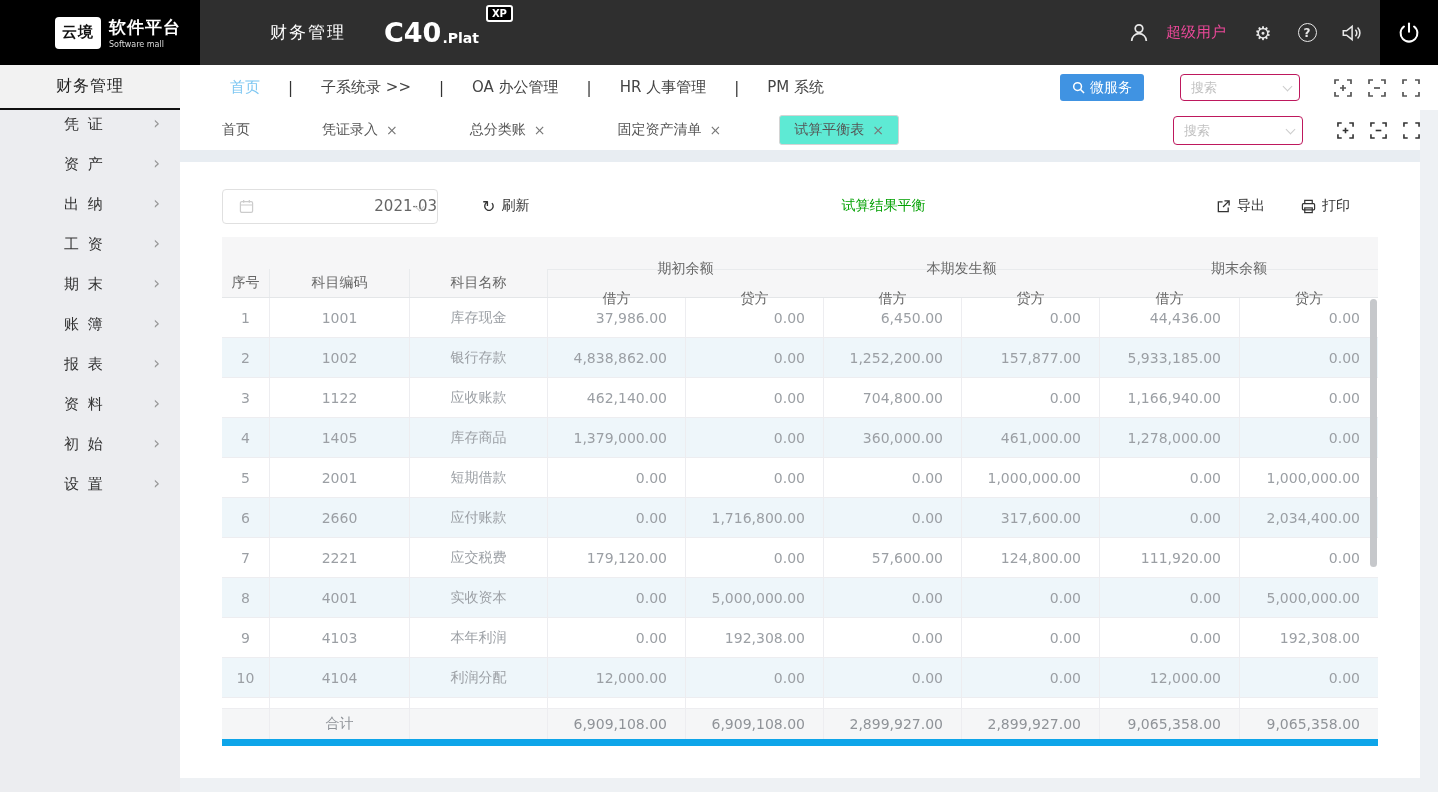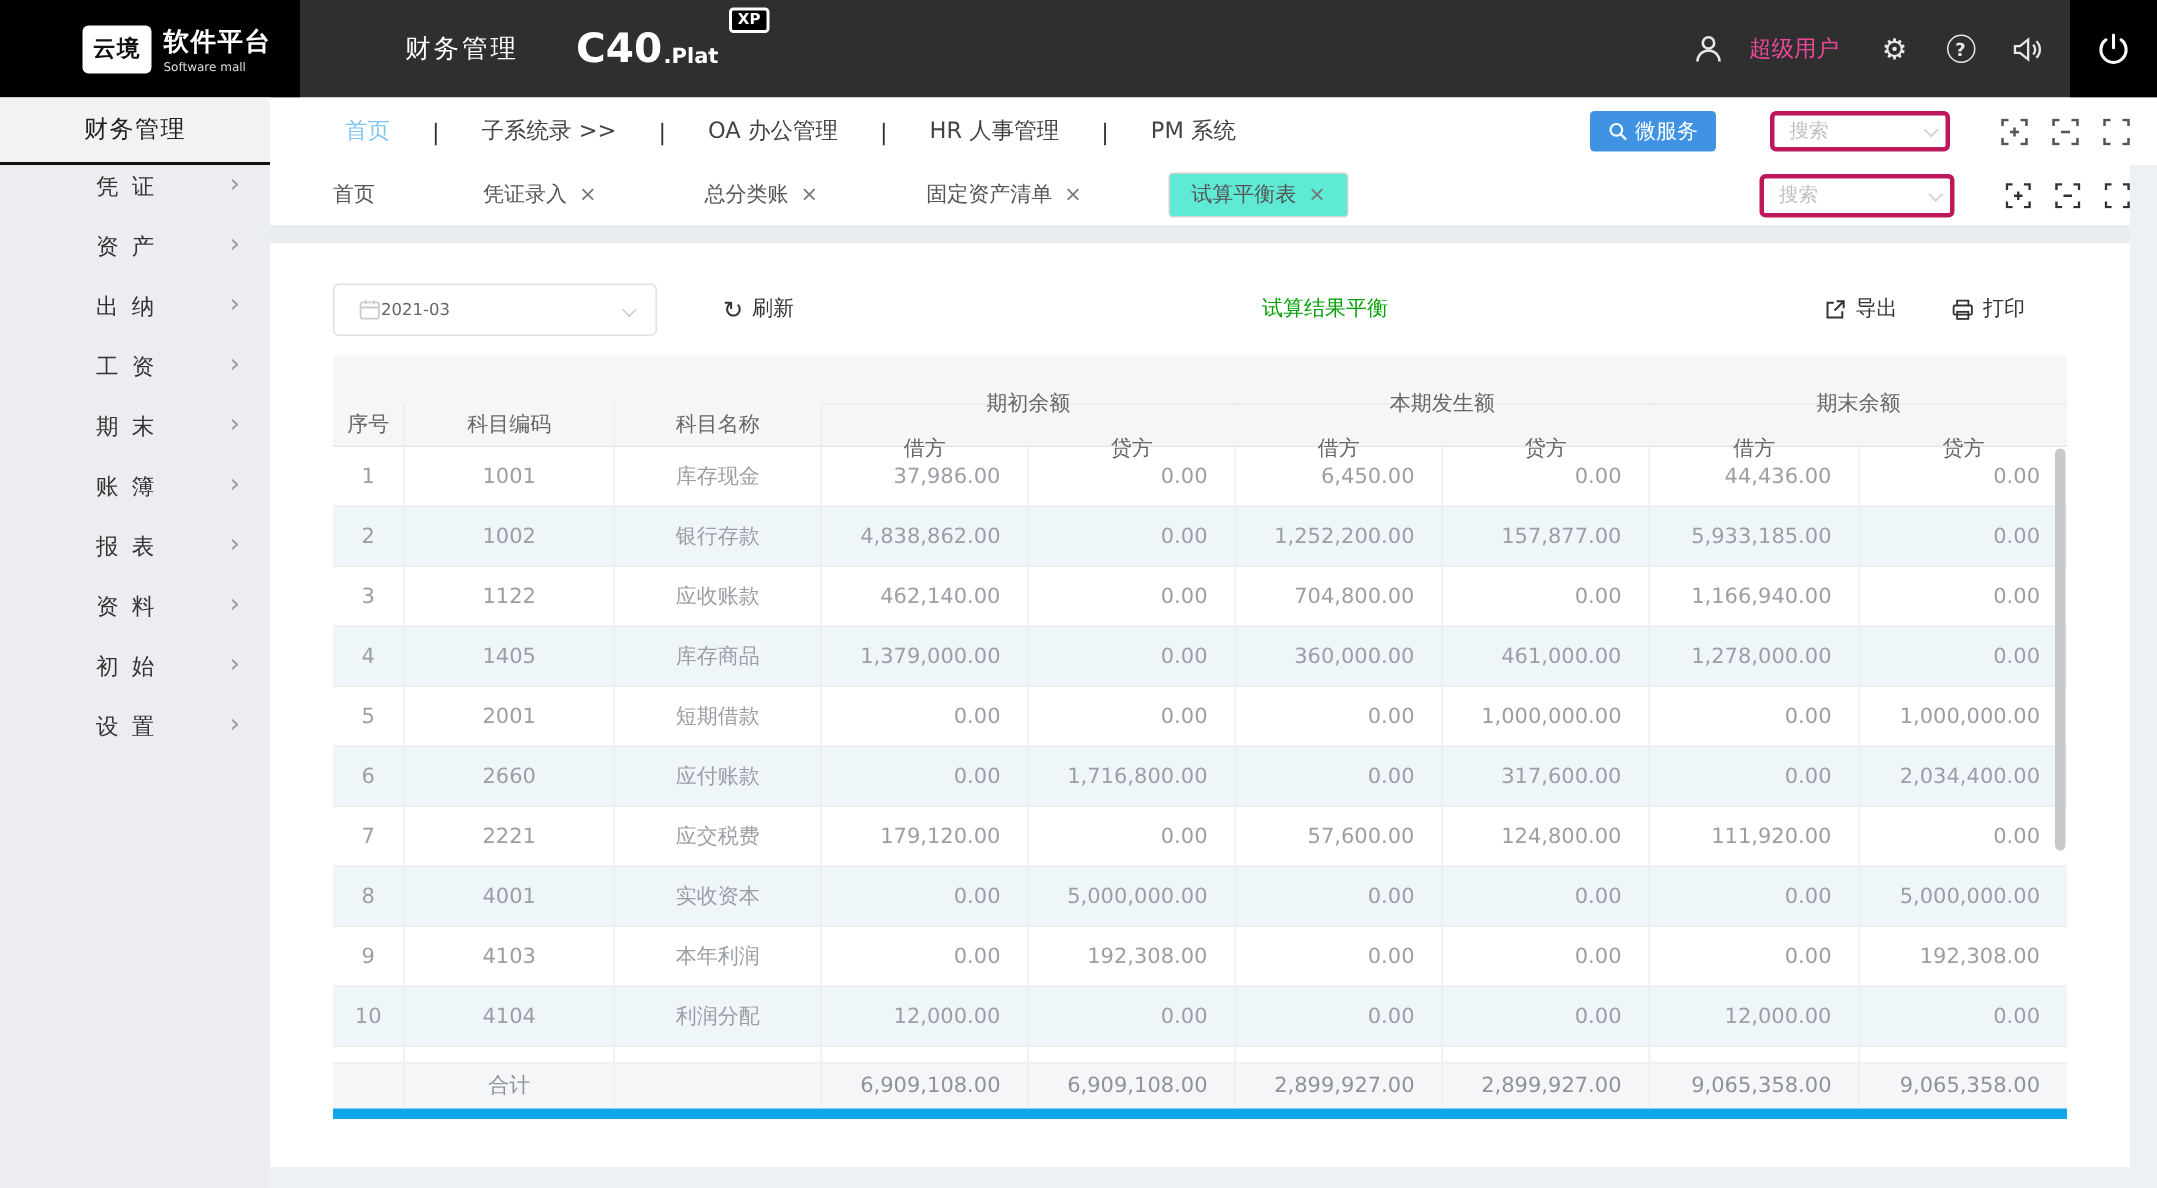--- a/index.html
+++ b/index.html
@@ -28,21 +28,21 @@
 
   
   .navrow { position:absolute; left:0; top:65px; width:1438px; height:45px; background:#fff; display:flex; align-items:center; }
   .module-title { width:180px; height:45px; background:#f2f2f2; border-bottom:2px solid #111; display:flex; align-items:center; justify-content:center; font-size:16px; color:#222; letter-spacing:1px; flex:0 0 auto; cursor:pointer; }
   .nav-items { display:flex; align-items:center; margin-left:22px; }
   .nav-item { font-size:15px; color:#444; padding:0 28px; cursor:pointer; white-space:nowrap; }
   .nav-item.active { color:#7ec7f2; }
   .nav-sep { color:#333; font-size:15px; }
   .btn-micro { margin-left:auto; background:#4093e2; color:#fff; border:none; border-radius:3px; height:27px; padding:0 12px; font-size:14px; display:flex; align-items:center; gap:5px; cursor:pointer; }
   .search-box { position:relative; margin-left:36px; width:120px; height:27px; }
-  .search-box input { width:100%; height:100%; border:3px solid #be185d; border-radius:4px; padding:0 24px 0 10px; font-size:13px; color:#c2410c; outline:none; font-family:inherit; }
+  .search-box input { width:100%; height:100%; border:1px solid #be185d; border-radius:4px; padding:0 24px 0 10px; font-size:13px; color:#c2410c; outline:none; font-family:inherit; }
   .search-box input::placeholder { color:#bfbfbf; }
   .chevron { position:absolute; right:9px; top:9px; width:7px; height:7px; border-right:1.5px solid #ccc; border-bottom:1.5px solid #ccc; transform:rotate(45deg); pointer-events:none; }
   .zoom-icons { display:flex; align-items:center; gap:16px; margin:0 18px 0 34px; }
   .zoom-icons svg { cursor:pointer; }
 
   
   .tabrow { position:absolute; left:180px; top:110px; width:1258px; height:40px; background:#fff; display:flex; align-items:center; }
   .tab-items { display:flex; align-items:center; margin-left:28px; }
   .tab { font-size:14px; color:#555; margin-right:44px; padding:5px 14px; display:flex; align-items:center; gap:8px; cursor:pointer; white-space:nowrap; }
   .tab .x { color:#777; font-size:14px; cursor:pointer; }
@@ -55,21 +55,21 @@
   .sidebar { position:absolute; left:0; top:110px; width:180px; height:682px; background:#ecedf0; padding-top:5px; }
   .side-item { height:40px; display:flex; padding:0 20px 0 64px; cursor:pointer; position:relative; }
   .side-label { font-size:15px; color:#333; letter-spacing:2px; white-space:pre; }
   .side-chevron { position:absolute; right:20px; color:#999; font-size:17px; line-height:1; }
 
   
   .content { position:absolute; left:180px; top:162px; width:1258px; height:630px; background:#fff; }
   .toolbar { display:flex; align-items:center; margin-top:26px; height:36px; padding:0 88px 0 42px; }
   .period-select { position:relative; width:216px; height:35px; border:1px solid #e0e0e0; border-radius:4px; display:flex; align-items:center; cursor:pointer; }
   .period-select .cal { margin-left:16px; }
-  .period-value { flex:1; text-align:left; font-size:11px; color:#666; }
+  .period-value { flex:1; text-align:right; font-size:15px; color:#666; }
   .period-select .chevron { top:13px; right:14px; }
   .btn-plain { display:flex; align-items:center; gap:6px; font-size:14px; color:#333; background:none; border:none; cursor:pointer; font-family:inherit; }
   .btn-refresh { margin-left:44px; }
   .refresh-glyph { font-size:16px; color:#333; }
   .status-text { margin-left:312px; font-size:14px; }
   .btn-export { margin-left:auto; }
   .btn-print { margin-left:36px; }
 
   
   .table-wrap { position:relative; margin:13px 0 0 42px; width:1156px; }

